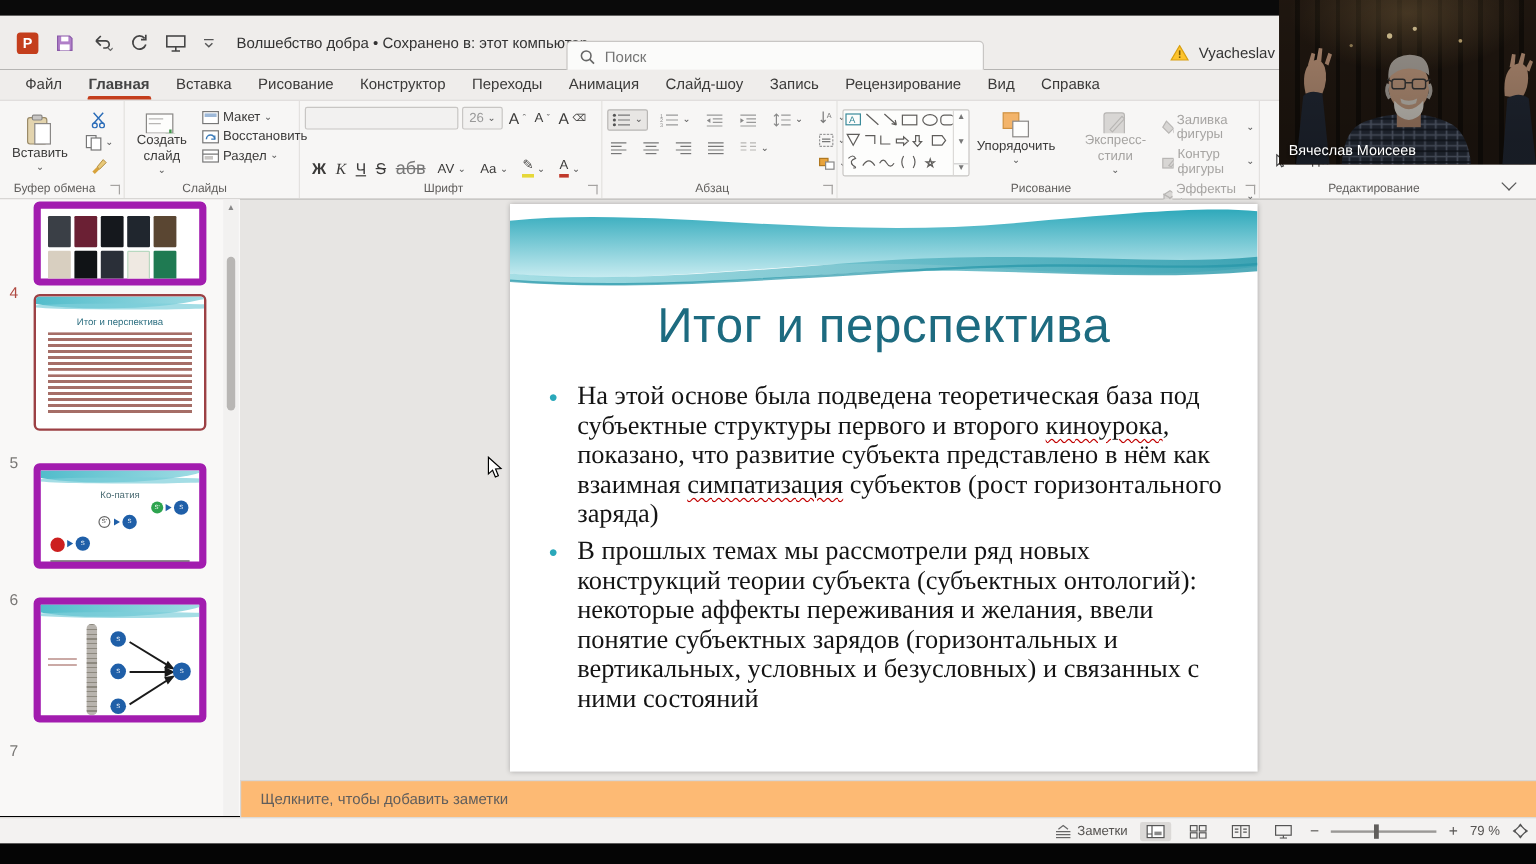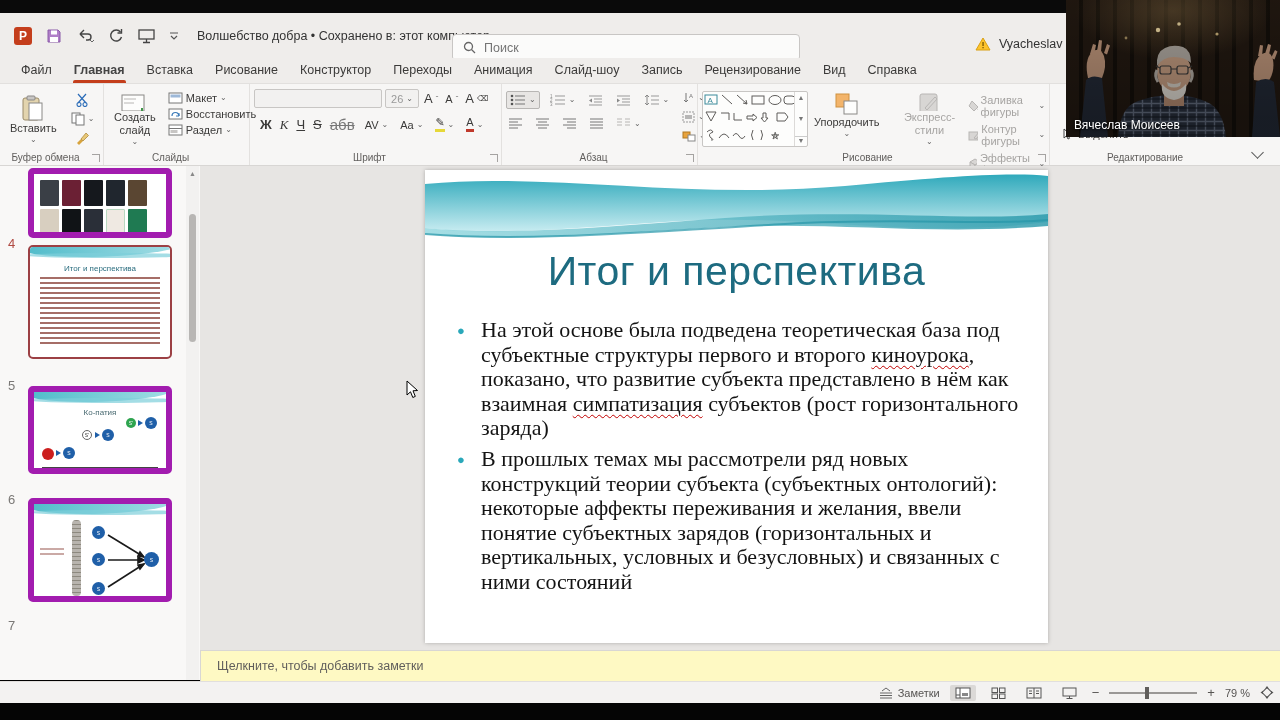--- a/index.html
+++ b/index.html
@@ -13,21 +13,21 @@
 
   
   .titlebar { position:absolute; left:0; top:13px; width:1280px; height:45px; background:#efedeb;
     display:flex; align-items:center; }
   .qat { display:flex; align-items:center; gap:14px; padding-left:14px; }
   .ppt-logo { width:18px; height:18px; background:#c43e1c; border-radius:3px; color:#fff; font-weight:bold;
     font-size:12px; display:flex; align-items:center; justify-content:center; }
   .qat svg { display:block; }
   .doc-title { margin-left:18px; font-size:12.5px; color:#333; white-space:nowrap; }
   .doc-title .chev { color:#555; font-size:9px; margin-left:4px; }
-  .searchbox { position:absolute; left:452px; top:21px; width:348px; height:27px; background:#fbfbfa;
+  .searchbox { position:absolute; left:472px; top:21px; width:348px; height:27px; background:#fbfbfa;
     border:1px solid #c8c6c4; border-radius:4px; display:flex; align-items:center; padding:0 10px; gap:8px; }
   .searchbox input { border:none; outline:none; background:transparent; font-size:12.5px; color:#444; width:280px;
     font-family:"Liberation Sans", sans-serif; }
   .account { position:absolute; left:975px; top:24px; display:flex; align-items:center; gap:8px;
     font-size:12.5px; color:#333; white-space:nowrap; }
 
   
   .ribbon-tabs { position:absolute; left:0; top:58px; width:1280px; height:26px; background:#efedeb;
     display:flex; align-items:flex-end; padding-left:10px; border-bottom:1px solid #e2e0de; }
   .rtab { font-size:12.5px; color:#3b3a39; padding:5px 11px 6px; cursor:default; white-space:nowrap; }
@@ -50,21 +50,21 @@
   .greyed { color:#a6a4a2 !important; }
   .greyed svg * { stroke:#b8b6b4 !important; fill:#d8d6d4 !important; }
 
   .g-clip { width:104px; display:flex; }
   .g-clip .paste { margin-top:2px; }
   .clip-side { display:flex; flex-direction:column; gap:4px; margin-left:6px; margin-top:4px; }
 
   .g-slides { width:146px; display:flex; }
   .slides-col { display:flex; flex-direction:column; gap:2px; margin-left:4px; margin-top:2px; }
 
-  .g-font { width:252px; display:flex; flex-direction:column; }
+  .g-font { width:252px; display:flex; flex-direction:column;justify-content:space-between; }
   .font-row1 { display:flex; align-items:center; gap:3px; }
   .font-name { width:128px; height:19px; border:1px solid #c8c6c4; border-radius:2px; background:#f2f1f0; }
   .font-size { width:34px; height:19px; border:1px solid #c8c6c4; border-radius:2px; background:#f2f1f0;
     font-size:11px; color:#999; display:flex; align-items:center; justify-content:center; gap:3px; }
   .font-row2 { display:flex; align-items:center; gap:8px; margin-top:8px; padding-left:6px; font-size:13px; color:#3b3a39; }
   .fx-b { font-weight:bold; }
   .fx-i { font-style:italic; font-family:"Liberation Serif",serif; }
   .fx-u { text-decoration:underline; }
   .fx-s { text-decoration:line-through; }
   .fontcolor { border-bottom:3px solid #c0392b; line-height:1; padding-bottom:1px; }
@@ -131,21 +131,21 @@
     color:#1d6b80; letter-spacing:.5px; }
   .slide-body { position:absolute; left:32px; top:148px; width:562px; font-family:"Liberation Serif", serif;
     font-size:22px; line-height:24.6px; color:#141414; }
   .sbullet { position:relative; padding-left:24px; margin-bottom:6px; }
   .sbullet::before { content:"●"; position:absolute; left:0; top:1px; font-size:13px; color:#2aa8ba; }
   .wavy { text-decoration:underline; text-decoration-style:wavy; text-decoration-color:#c00000;
     text-decoration-thickness:1px; text-underline-offset:3px; }
   .cursor-arrow { position:absolute; left:406px; top:214px; z-index:5; }
 
   
-  .notes { position:absolute; left:200px; top:650px; width:1080px; height:31px; background:#fef9c3;
+  .notes { position:absolute; left:200px; top:650px; width:1080px; height:31px; background:#fdba74;
     border-top:1px solid #d8d6d4; border-left:1px solid #d8d6d4; display:flex; align-items:center; }
   .notes-ph { font-size:12.5px; color:#605e5c; padding-left:16px; }
 
   
   .statusbar { position:absolute; left:0; top:681px; width:1280px; height:22px; background:#f3f2f1;
     border-top:1px solid #e1dfdd; display:flex; align-items:center; font-size:11px; color:#565452; }
   .sb-left { display:flex; align-items:center; gap:14px; padding-left:8px; }
   .sb-right { position:absolute; right:6px; display:flex; align-items:center; gap:10px; }
   .sb-item { display:flex; align-items:center; gap:5px; }
   .viewbtn { padding:2px 5px; border-radius:2px; display:flex; align-items:center; }

